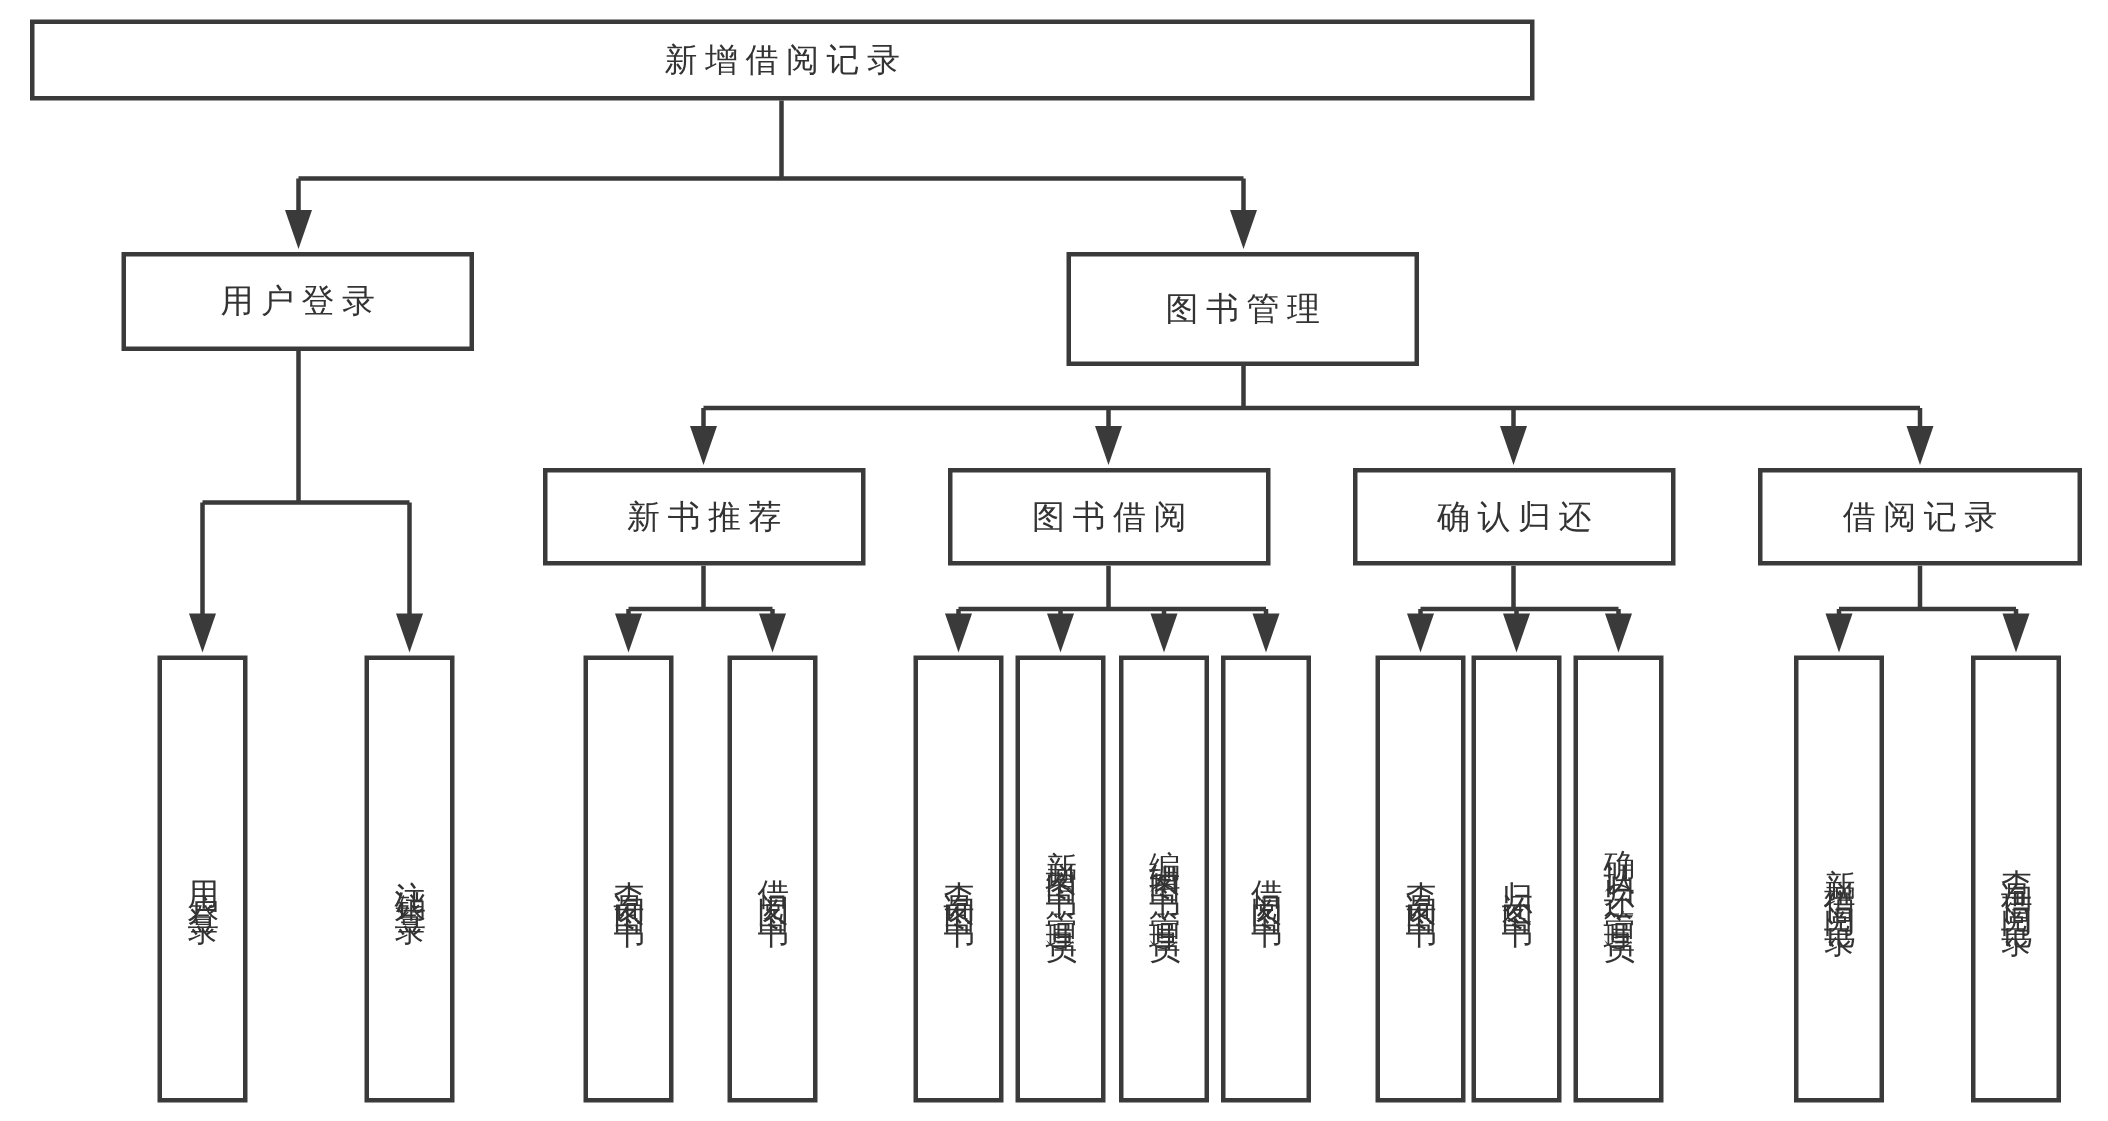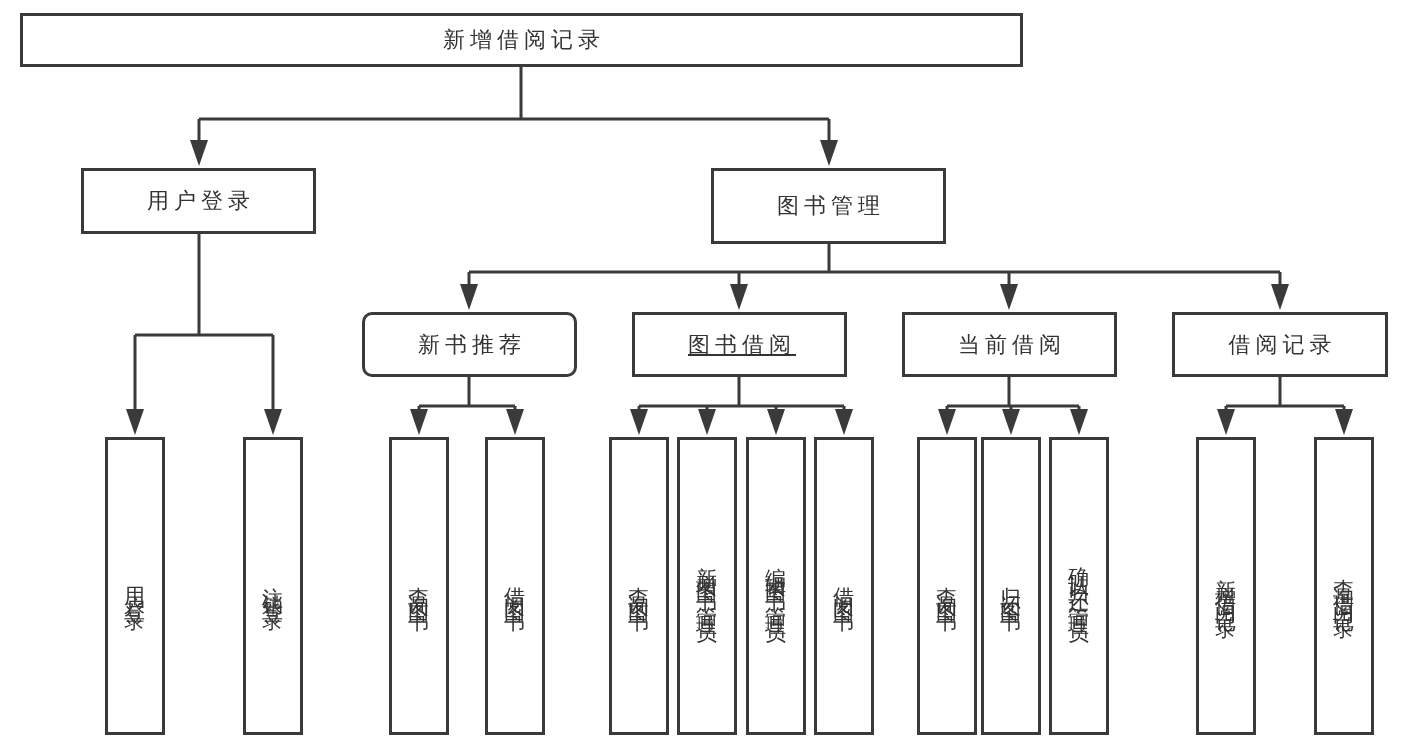--- a/index.html
+++ b/index.html
@@ -40,22 +40,22 @@
   .h-box {
     font-size: 22px;
     letter-spacing: 5px;
     text-indent: 5px;
     white-space: nowrap;
   }
   .root-box   { left: 20px;  top: 13px;  width: 1003px; height: 54px; }
   .lvl2-a     { left: 81px;  top: 168px; width: 235px;  height: 66px; }
   .lvl2-b     { left: 711px; top: 168px; width: 235px;  height: 76px; }
   .lvl3       { top: 312px; width: 215px; height: 65px; }
-  .lvl3-a     { left: 362px; border-radius: 10px; }
-  .lvl3-b     { left: 632px; text-decoration: underline; }
+  .lvl3-a     { left: 362px; }
+  .lvl3-b     { left: 632px; }
   .lvl3-c     { left: 902px; }
   .lvl3-d     { left: 1172px; width: 216px; }
   .leaf {
     top: 437px;
     width: 60px;
     height: 298px;
     writing-mode: vertical-rl;
     text-orientation: mixed;
     font-size: 21px;
     letter-spacing: 8px;
@@ -127,21 +127,21 @@
     <polygon points="1335,409 1353,409 1344,435"></polygon>
   </svg>
 
   <div class="box h-box root-box">新增借阅记录</div>
 
   <div class="box h-box lvl2-a">用户登录</div>
   <div class="box h-box lvl2-b">图书管理</div>
 
   <div class="box h-box lvl3 lvl3-a">新书推荐</div>
   <div class="box h-box lvl3 lvl3-b">图书借阅</div>
-  <div class="box h-box lvl3 lvl3-c">当前借阅</div>
+  <div class="box h-box lvl3 lvl3-c">确认归还</div>
   <div class="box h-box lvl3 lvl3-d">借阅记录</div>
 
   <div class="box leaf leaf-1">用户登录</div>
   <div class="box leaf leaf-2">注销登录</div>
 
   <div class="box leaf leaf-3">查询图书</div>
   <div class="box leaf leaf-4">借阅图书</div>
 
   <div class="box leaf leaf-5">查询图书</div>
   <div class="box leaf leaf-6">新增图书（管理员）</div>

